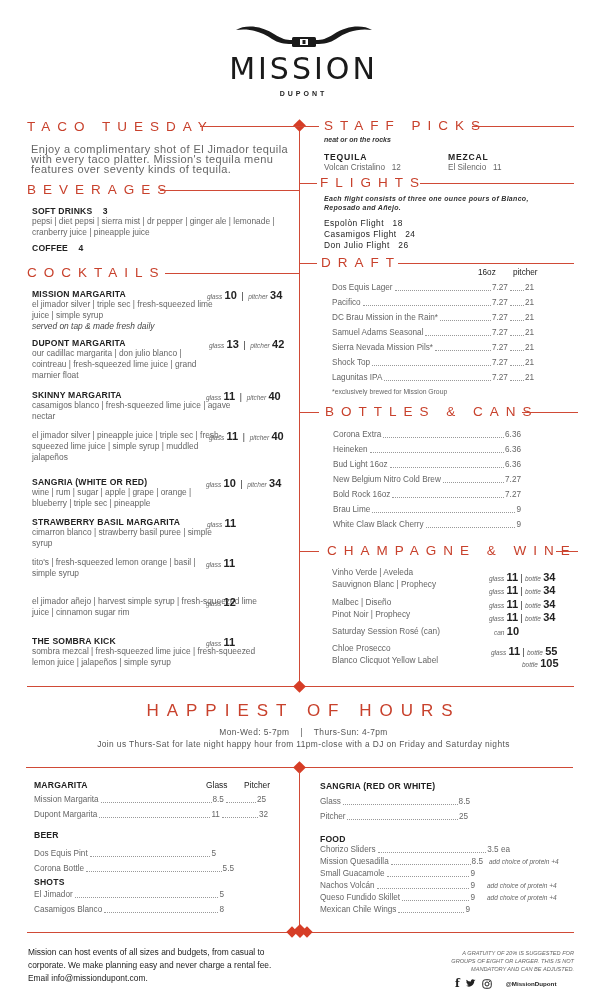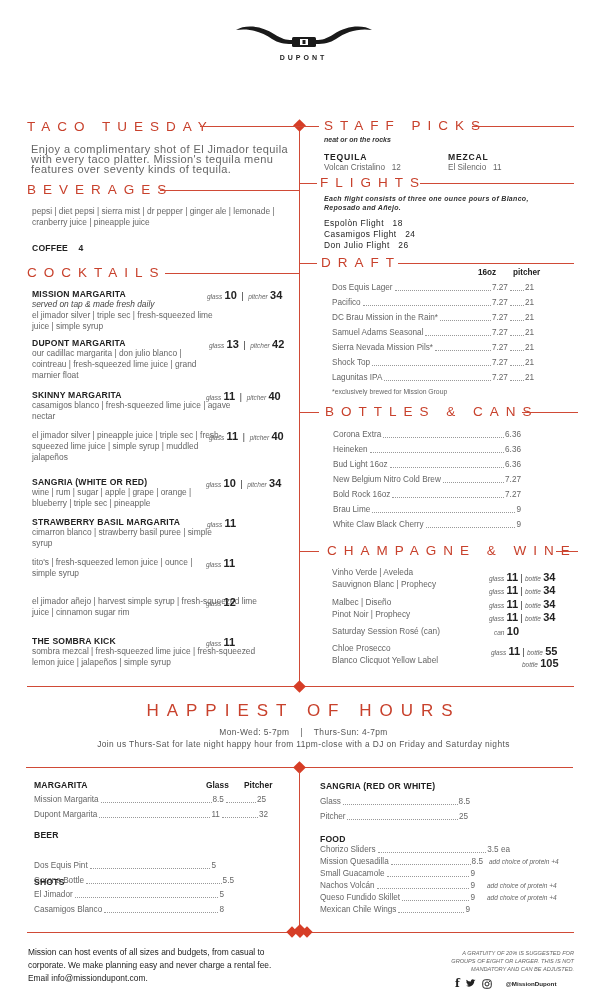--- a/index.html
+++ b/index.html
@@ -3,64 +3,66 @@
 <meta charset="utf-8">
 <style>
 *{box-sizing:border-box;margin:0;padding:0}
 body{width:607px;height:1000px;background:#fff;font-family:"Liberation Sans",sans-serif;color:#555;position:relative;overflow:hidden}
 .abs{position:absolute}
 .hline{position:absolute;height:1.2px;background:#d04a36}
 .vline{position:absolute;width:1.2px;background:#d04a36}
 .diamond{position:absolute;width:9px;height:9px;background:#d63d26;transform:rotate(45deg)}
 .sec{position:absolute;font-size:13.5px;letter-spacing:7px;color:#c8412c;font-weight:normal;white-space:nowrap;line-height:14px}
 .small{font-size:8.2px;line-height:11px;color:#666}
-.bold{font-weight:bold;color:#222}
+.bold{font-weight:normal;color:#222}
 .item-title{font-size:8.6px;font-weight:bold;color:#222;letter-spacing:.2px}
 .item-desc{font-size:8.4px;color:#666;line-height:11px}
 .price{position:absolute;font-size:8.4px;color:#222;white-space:nowrap}
 .price i{font-size:6.5px;color:#666}
 .price b{font-size:11px}
 .leader{display:flex;font-size:8.2px;color:#666;line-height:15px;white-space:nowrap}
 .leader .dots{flex:1;border-bottom:1px dotted #999;margin:0 1px 4px 2px}
 </style>
 </head>
 <body>
 
 <div class="abs" style="left:0;right:0;top:22px;text-align:center">
   <svg width="140" height="28" viewBox="0 0 140 28" style="display:block;margin:0 auto">
     <path d="M2 8 C12 2,28 4,40 12 C48 17,52 18,58 18 L58 22 C50 22,44 21,38 17 C28 10,16 6,2 8Z" fill="#1a1a1a"></path>
     <path d="M138 8 C128 2,112 4,100 12 C92 17,88 18,82 18 L82 22 C90 22,96 21,102 17 C112 10,124 6,138 8Z" fill="#1a1a1a"></path>
     <rect x="58" y="15" width="24" height="10" rx="1.5" fill="#1a1a1a"></rect>
     <rect x="66" y="17" width="8" height="6" fill="#fff"></rect>
     <rect x="68.5" y="18" width="3" height="4" fill="#1a1a1a"></rect>
   </svg>
+  <div style="font-family:'DejaVu Sans',sans-serif;font-size:30px;letter-spacing:3px;color:#1a1a1a;line-height:34px;margin-top:2px">MISSION</div>
   <div style="font-size:7px;letter-spacing:3px;color:#222;font-weight:bold;margin-top:4px">DUPONT</div>
 </div>
 
 <div class="vline" style="left:299px;top:126px;height:560px"></div>
 <div class="diamond" style="left:295px;top:121px"></div>
 
 <div class="sec" style="left:27px;top:120px">TACO TUESDAY</div>
 <div class="hline" style="left:200px;top:126px;width:99px"></div>
 <div class="abs" style="left:31px;top:144px;width:260px;font-size:11px;line-height:10px;color:#666;letter-spacing:.4px">Enjoy a complimentary shot of El Jimador tequila with every taco platter.  Mission's tequila menu features over seventy kinds of tequila.</div>
 
 <div class="sec" style="left:27px;top:183px">BEVERAGES</div>
 <div class="hline" style="left:160px;top:190px;width:139px"></div>
 <div class="abs" style="left:32px;top:206px;width:265px">
+  <div class="item-title"><span>SOFT DRINKS</span>&nbsp;&nbsp;&nbsp;&nbsp;<span>3</span></div>
   <div class="item-desc">pepsi | diet pepsi | sierra mist | dr pepper | ginger ale | lemonade | cranberry juice | pineapple juice</div>
 </div>
 <div class="abs item-title" style="left:32px;top:243px"><span>COFFEE</span>&nbsp;&nbsp;&nbsp;&nbsp;<span>4</span></div>
 
 <div class="sec" style="left:27px;top:266px">COCKTAILS</div>
 <div class="hline" style="left:165px;top:273px;width:134px"></div>
 
 <div class="abs" style="left:32px;top:289px;width:265px">
   <div class="item-title">MISSION MARGARITA</div>
+  <div class="item-desc" style="width:190px">el jimador silver | triple sec | fresh-squeezed lime juice | simple syrup</div>
   <div class="item-desc" style="font-style:italic;color:#444">served on tap &amp; made fresh daily</div>
-  <div class="item-desc" style="width:190px">el jimador silver | triple sec | fresh-squeezed lime juice | simple syrup</div>
   <div class="price" style="left:175px;top:0"><i>glass</i> <b>10</b> &nbsp;|&nbsp; <i>pitcher</i> <b>34</b></div>
 </div>
 <div class="abs" style="left:32px;top:338px;width:265px">
   <div class="item-title">DUPONT MARGARITA</div>
   <div class="item-desc" style="width:175px">our cadillac margarita | don julio blanco | cointreau | fresh-squeezed lime juice | grand marnier float</div>
   <div class="price" style="left:177px;top:0"><i>glass</i> <b>13</b> &nbsp;|&nbsp; <i>pitcher</i> <b>42</b></div>
 </div>
 <div class="abs" style="left:32px;top:390px;width:265px">
   <div class="item-title">SKINNY MARGARITA</div>
   <div class="item-desc" style="width:200px">casamigos blanco | fresh-squeezed lime juice | agave nectar</div>
@@ -74,21 +76,21 @@
   <div class="item-title">SANGRIA (WHITE OR RED)</div>
   <div class="item-desc" style="width:190px">wine | rum | sugar | apple | grape | orange | blueberry | triple sec | pineapple</div>
   <div class="price" style="left:174px;top:0"><i>glass</i> <b>10</b> &nbsp;|&nbsp; <i>pitcher</i> <b>34</b></div>
 </div>
 <div class="abs" style="left:32px;top:517px;width:265px">
   <div class="item-title">STRAWBERRY BASIL MARGARITA</div>
   <div class="item-desc" style="width:180px">cimarron blanco | strawberry basil puree | simple syrup</div>
   <div class="price" style="left:175px;top:0"><i>glass</i> <b>11</b></div>
 </div>
 <div class="abs" style="left:32px;top:557px;width:265px">
-  <div class="item-desc" style="width:180px">tito's | fresh-squeezed lemon juice | ounce | simple syrup</div>
+  <div class="item-desc" style="width:180px">tito's | fresh-squeezed lemon orange | basil | simple syrup</div>
   <div class="price" style="left:174px;top:0"><i>glass</i> <b>11</b></div>
 </div>
 <div class="abs" style="left:32px;top:596px;width:265px">
   <div class="item-desc" style="width:240px">el jimador añejo | harvest simple syrup | fresh-squeezed lime juice | cinnamon sugar rim</div>
   <div class="price" style="left:174px;top:0"><i>glass</i> <b>12</b></div>
 </div>
 <div class="abs" style="left:32px;top:636px;width:265px">
   <div class="item-title">THE SOMBRA KICK</div>
   <div class="item-desc" style="width:240px">sombra mezcal | fresh-squeezed lime juice | fresh-squeezed lemon juice | jalapeños | simple syrup</div>
   <div class="price" style="left:174px;top:0"><i>glass</i> <b>11</b></div>
@@ -261,21 +263,21 @@
   <div class="leader" style="width:234px">
       <span>Dupont Margarita</span>
       <span class="dots"></span>
       <span>11</span>
       <span class="dots" style="flex:0 0 36px"></span>
       <span>32</span>
     </div>
 </div>
 <div class="abs" style="left:34px;top:830px;width:200px">
   <div class="item-title">BEER</div>
-  <div class="leader" style="width:190px;margin-top:18px">
+  <div class="leader" style="width:190px;margin-top:6px">
       <span>Dos Equis Pint</span>
       <span class="dots"></span>
       <span>5</span>
       <span style="width:8px"></span>
     </div>
   <div class="leader" style="width:200px">
       <span>Corona Bottle</span>
       <span class="dots"></span>
       <span>5.5</span>
     </div>

